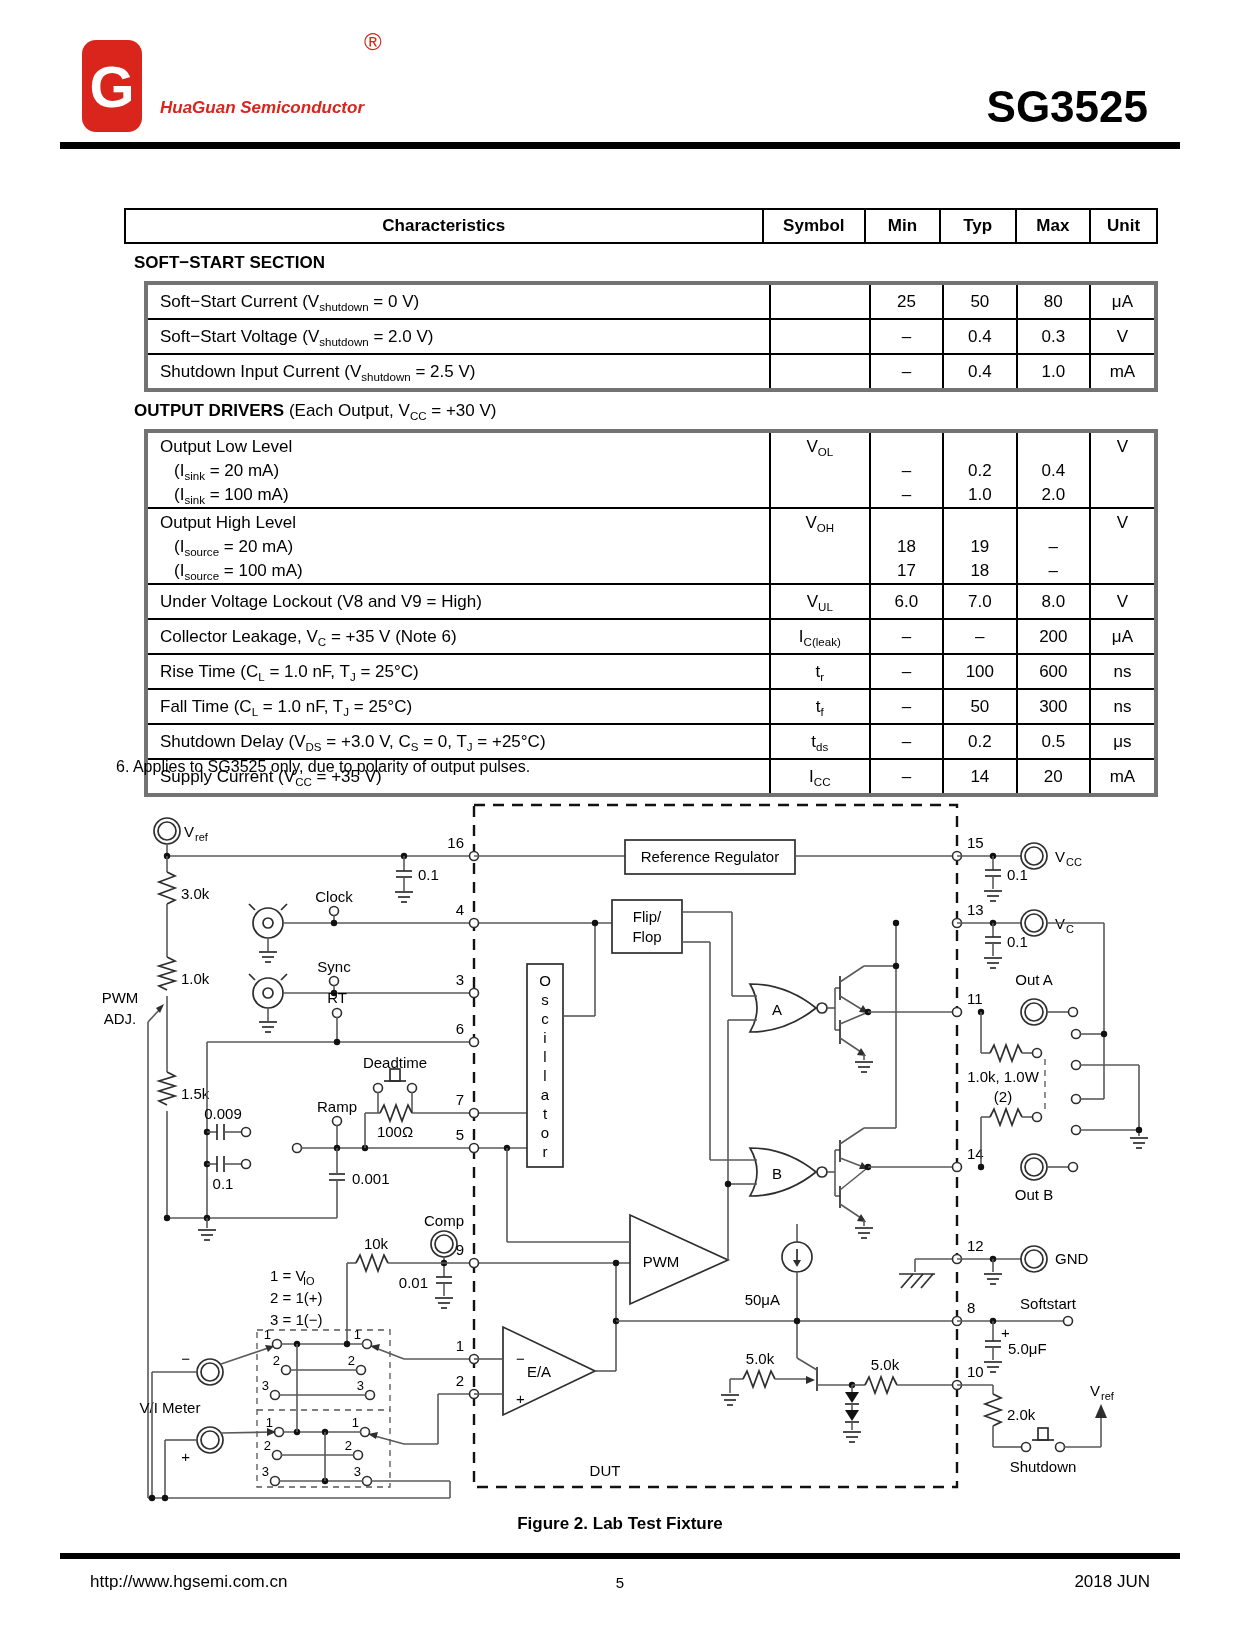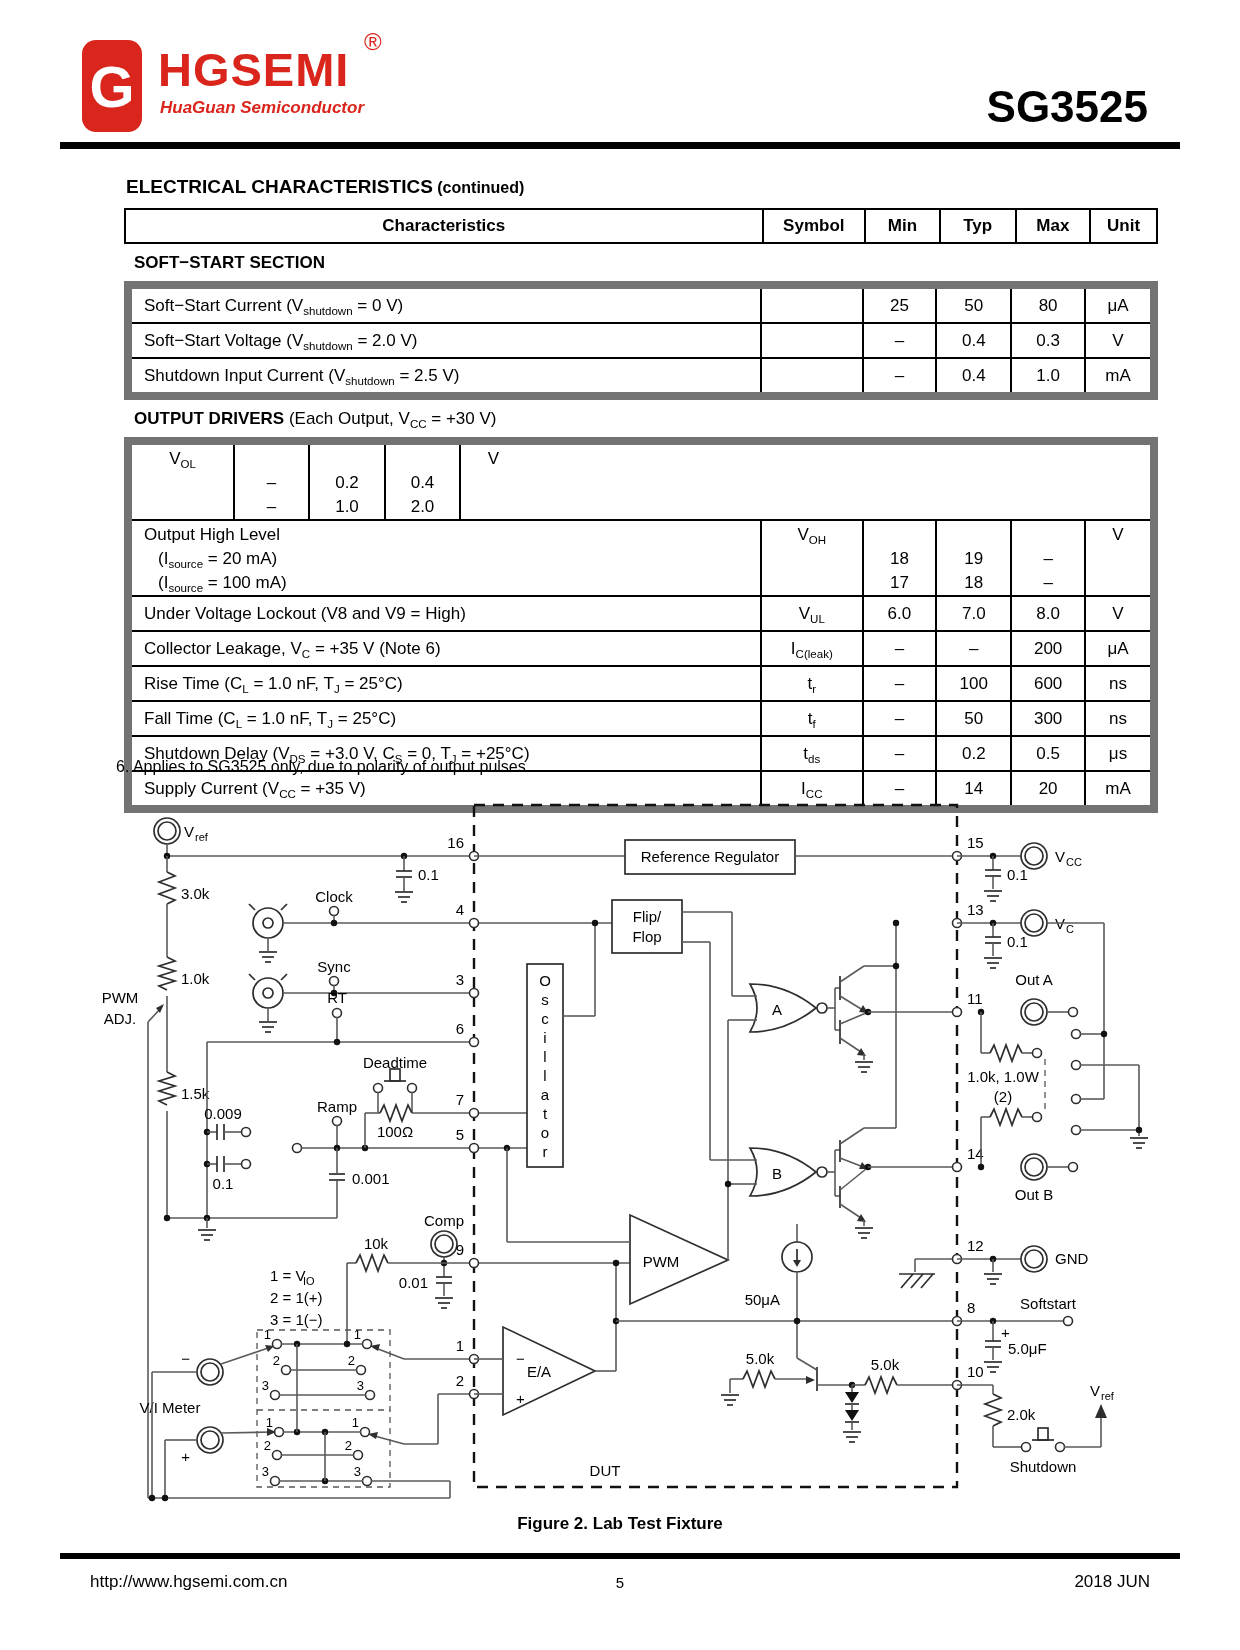--- a/index.html
+++ b/index.html
@@ -26,21 +26,21 @@
   .cell:last-child{border-right:none;}
   .c0{width:640px;padding-left:12px;}
   .c1{width:103px;text-align:center;}
   .c2{width:75px;text-align:center;}
   .c3{width:76px;text-align:center;}
   .c4{width:75px;text-align:center;}
   .c5{width:65px;text-align:center;}
   .thead{border:2px solid #000;font-weight:bold;}
   .thead .cell{height:32px;line-height:32px;text-align:center;padding-left:0;}
   .sec{height:37px;line-height:37px;font-size:17px;padding-left:10px;}
-  .grp{border:8px solid #737373;}
+  .grp{border:4px solid #737373;margin-left:20px;}
   .grp .trow{border-bottom:2px solid #000;}
   .grp .trow:last-child{border-bottom:none;}
   .r1 .cell{height:33px;line-height:33px;}
   .r3 .cell{height:74px;padding-top:2px;}
   .ln{height:24px;line-height:24px;}
   .ind{padding-left:14px;}
   sub{font-size:0.68em;}
   .note{position:absolute;left:116px;top:758px;font-size:16px;}
   
   .fig{position:absolute;left:60px;top:772px;}
@@ -66,30 +66,26 @@
   .sub{font-size:11px;}
   .sw{font-size:13px;}
 </style>
 </head>
 <body>
 
 <div class="page">
 
   <div class="logo">
     <div class="logo-mark">G</div>
-    <div class="logo-text">HGSEMI</div>
     <div class="logo-reg">®</div>
     <div class="logo-tag">HuaGuan Semiconductor</div>
   </div>
   <div class="part-no">SG3525</div>
   <div class="rule-top"></div>
 
-  <div class="ec-head">
-    <span>ELECTRICAL CHARACTERISTICS</span><span class="cont"> (continued)</span>
-  </div>
 
   <div class="tbl">
     <div class="trow thead">
       <div class="cell c0">Characteristics</div>
       <div class="cell c1">Symbol</div>
       <div class="cell c2">Min</div>
       <div class="cell c3">Typ</div>
       <div class="cell c4">Max</div>
       <div class="cell c5">Unit</div>
     </div>
@@ -120,20 +116,25 @@
         <div class="cell c3">0.4</div>
         <div class="cell c4">1.0</div>
         <div class="cell c5">mA</div>
       </div>
     </div>
 
     <div class="sec"><span style="font-weight: bold;">OUTPUT DRIVERS</span><span> (Each Output, V</span><sub>CC</sub><span> = +30 V)</span></div>
 
     <div class="grp">
       <div class="trow r3">
+        <div class="cell c0">
+          <div class="ln"><span>Output Low Level</span></div>
+          <div class="ln ind"><span>(I</span><sub>sink</sub><span> = 20 mA)</span></div>
+          <div class="ln ind"><span>(I</span><sub>sink</sub><span> = 100 mA)</span></div>
+        </div>
         <div class="cell c1">
             <div class="ln"><span>V</span><sub>OL</sub></div>
           </div>
         <div class="cell c2">
           <div class="ln"></div>
             <div class="ln">–</div>
             <div class="ln">–</div>
         </div>
         <div class="cell c3">
           <div class="ln"></div>

